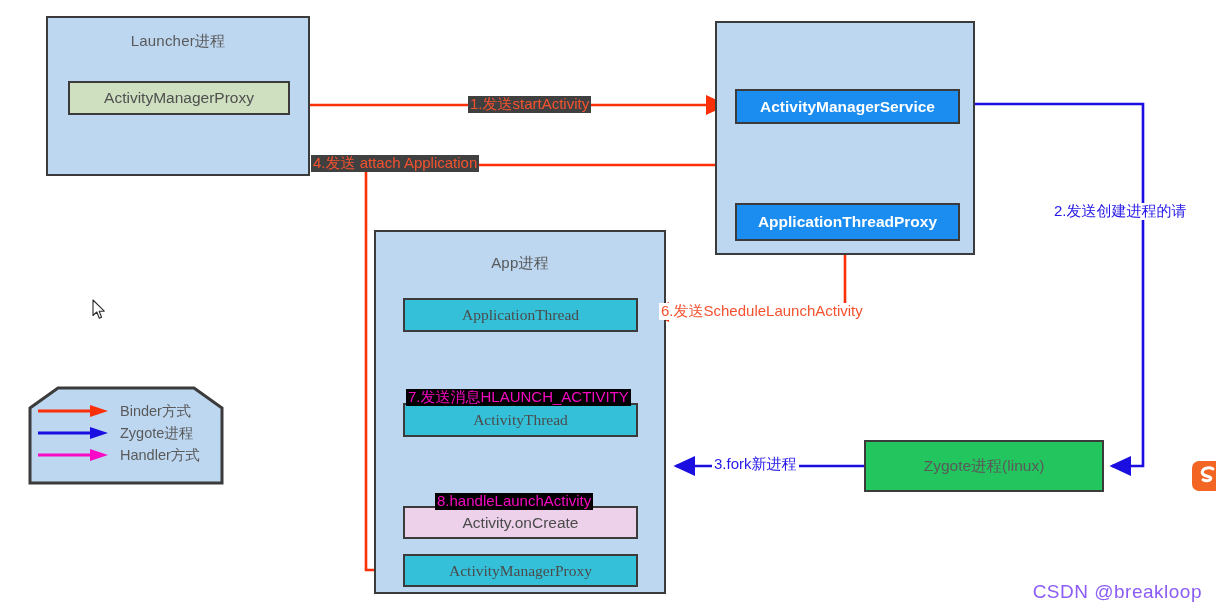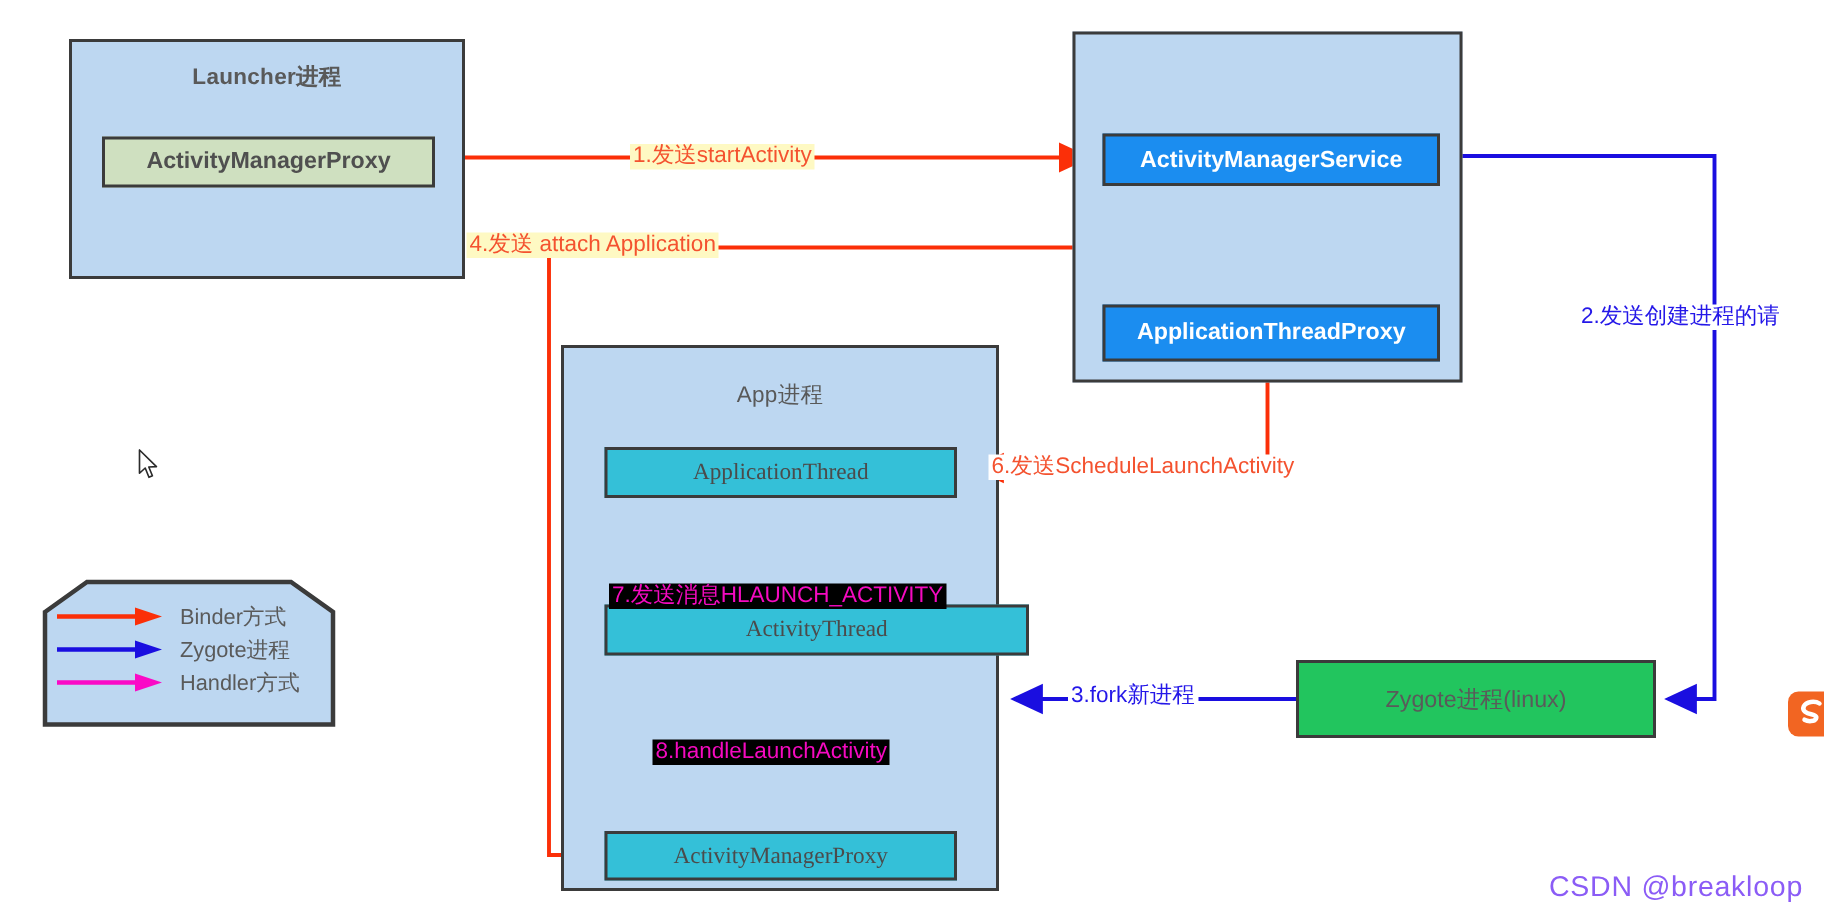--- a/index.html
+++ b/index.html
@@ -191,42 +191,43 @@
 
     <g>
       <path d="M519,329 L519,398" stroke="#fa0ac6" stroke-width="2.8" fill="none" marker-end="url(#ar-magenta)"></path>
     </g>
 
     <g>
       <path d="M519,434 L519,503" stroke="#fa0ac6" stroke-width="2.8" fill="none" marker-end="url(#ar-magenta)"></path>
     </g>
   </svg>
 
-  <div class="container-box" style="left:46px; top:26px; width:264px; height:160px;font-weight:bold;">
+  <div class="container-box" style="left:46px; top:16px; width:264px; height:160px;">
     <div class="container-title" style="top:14px;">Launcher进程</div>
     <div class="node node-green" style="left:20px; top:63px; width:222px; height:34px;">ActivityManagerProxy</div>
   </div>
 
   <div class="container-box" style="left:715px; top:21px; width:260px; height:234px;">
     <div class="node node-blue" style="left:18px; top:66px; width:225px; height:35px;">ActivityManagerService</div>
     <div class="node node-blue" style="left:18px; top:180px; width:225px; height:38px;">ApplicationThreadProxy</div>
   </div>
 
   <div class="container-box" style="left:374px; top:230px; width:292px; height:364px;">
     <div class="container-title" style="top:22px;">App进程</div>
     <div class="node node-cyan" style="left:27px; top:66px; width:235px; height:34px;">ApplicationThread</div>
-    <div class="node node-cyan" style="left:27px; top:171px; width:283px; height:34px;">ActivityThread</div>
+    <div class="node node-cyan" style="left:27px; top:171px; width:235px; height:34px;">ActivityThread</div>
+    <div class="node node-pink" style="left:27px; top:274px; width:235px; height:33px;">Activity.onCreate</div>
     <div class="node node-cyan" style="left:27px; top:322px; width:235px; height:33px;">ActivityManagerProxy</div>
   </div>
 
   <div class="node node-plain" style="left:864px; top:440px; width:240px; height:52px;">Zygote进程(linux)</div>
 
-  <div class="edge-label lbl-red" style="left:420px; top:96px; background:#fef9c3; padding:0 2px;">1.发送startActivity</div>
-
-  <div class="edge-label lbl-red" style="left:311px; top:155px; background:#fef9c3; padding:0 2px;">4.发送 attach Application</div>
+  <div class="edge-label lbl-red" style="left:468px; top:96px; background:#404040; padding:0 2px;">1.发送startActivity</div>
+
+  <div class="edge-label lbl-red" style="left:311px; top:155px; background:#404040; padding:0 2px;">4.发送 attach Application</div>
 
   <div class="edge-label lbl-blue" style="left:1052px; top:203px; background:#ffffff; padding:0 2px;">2.发送创建进程的请</div>
 
   <div class="edge-label lbl-blue" style="left:712px; top:456px; background:#ffffff; padding:0 2px;">3.fork新进程</div>
 
   <div class="edge-label lbl-red" style="left:659px; top:303px; background:#ffffff; padding:0 2px;">6.发送ScheduleLaunchActivity</div>
 
   <div class="edge-label lbl-magenta" style="left:406px; top:357px;">7.发送消息HLAUNCH_ACTIVITY</div>
 
   <div class="edge-label lbl-magenta" style="left:435px; top:461px;">8.handleLaunchActivity</div>

